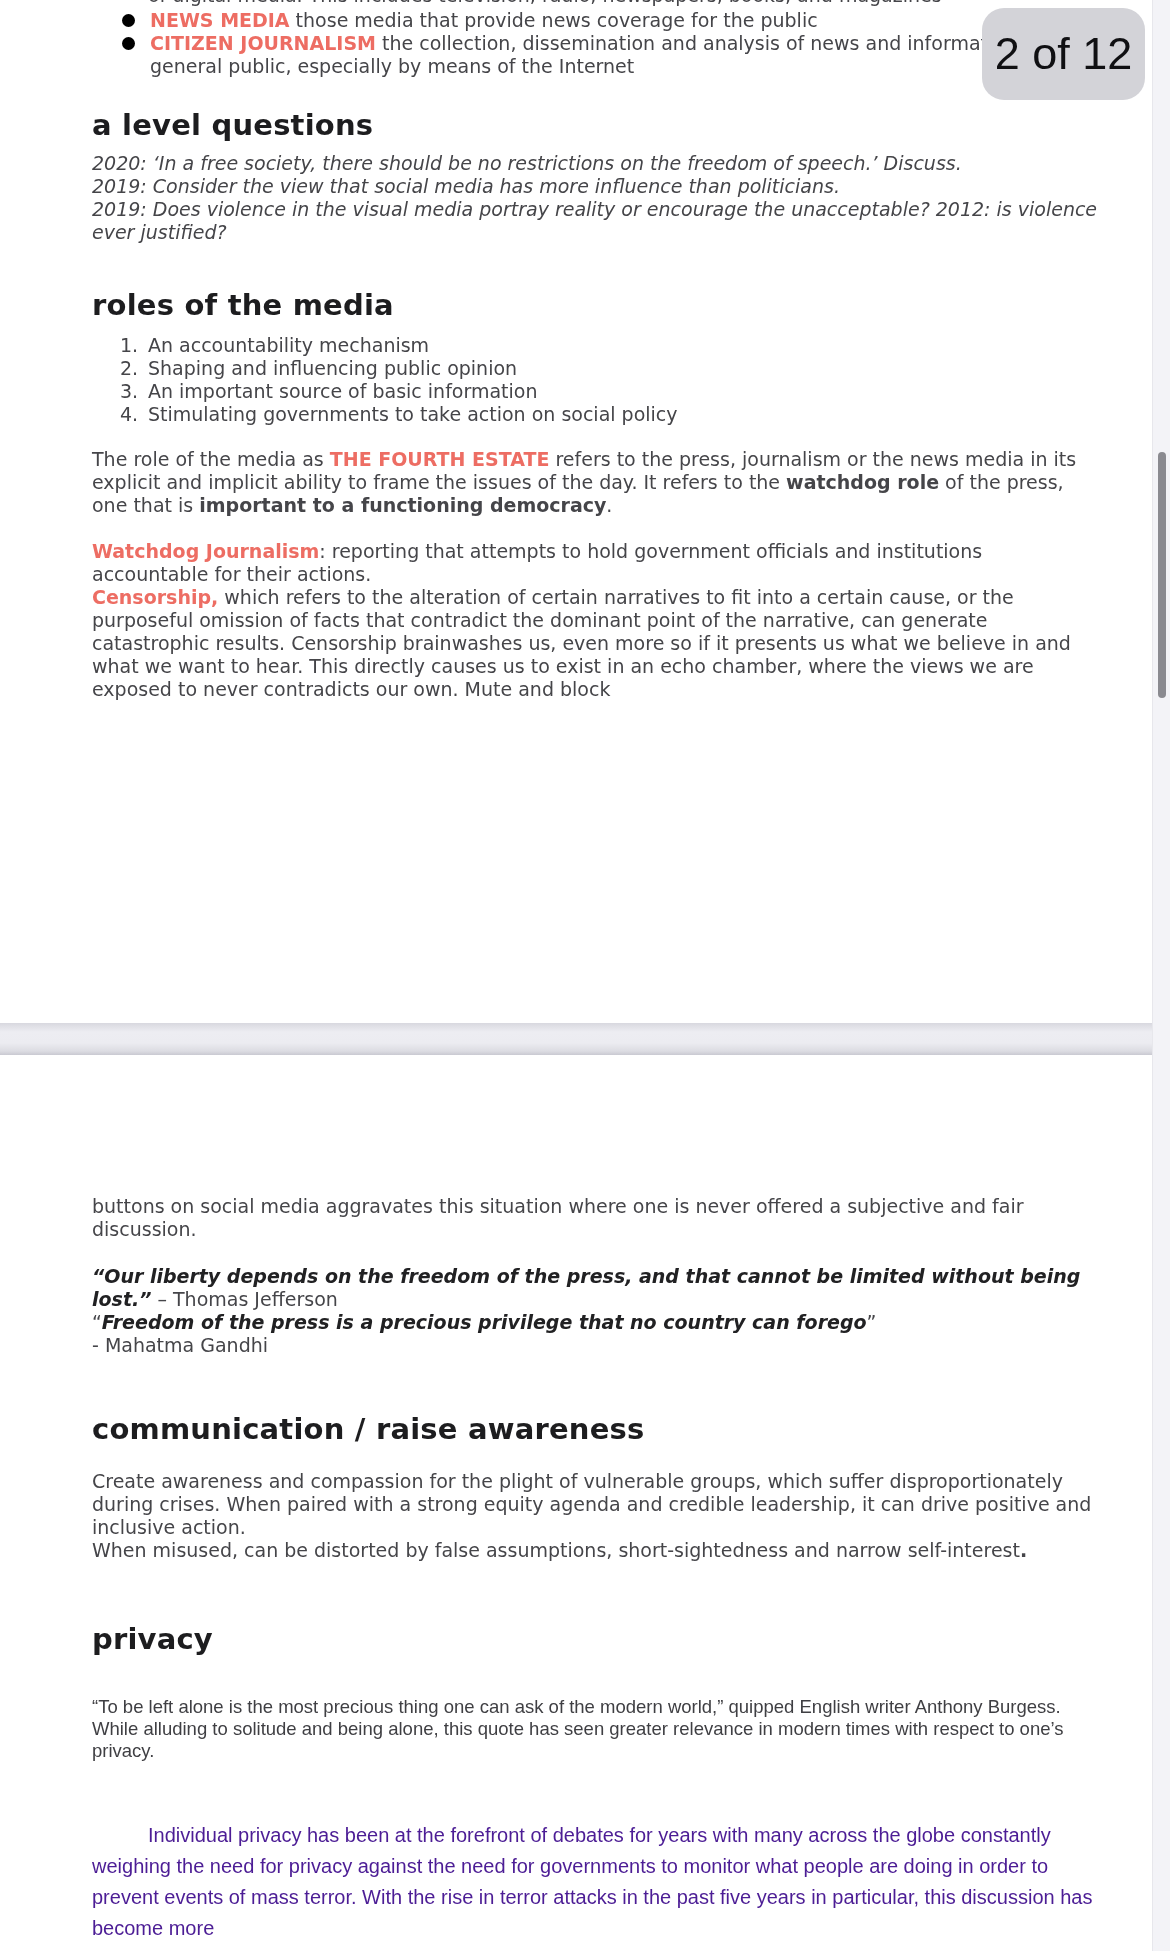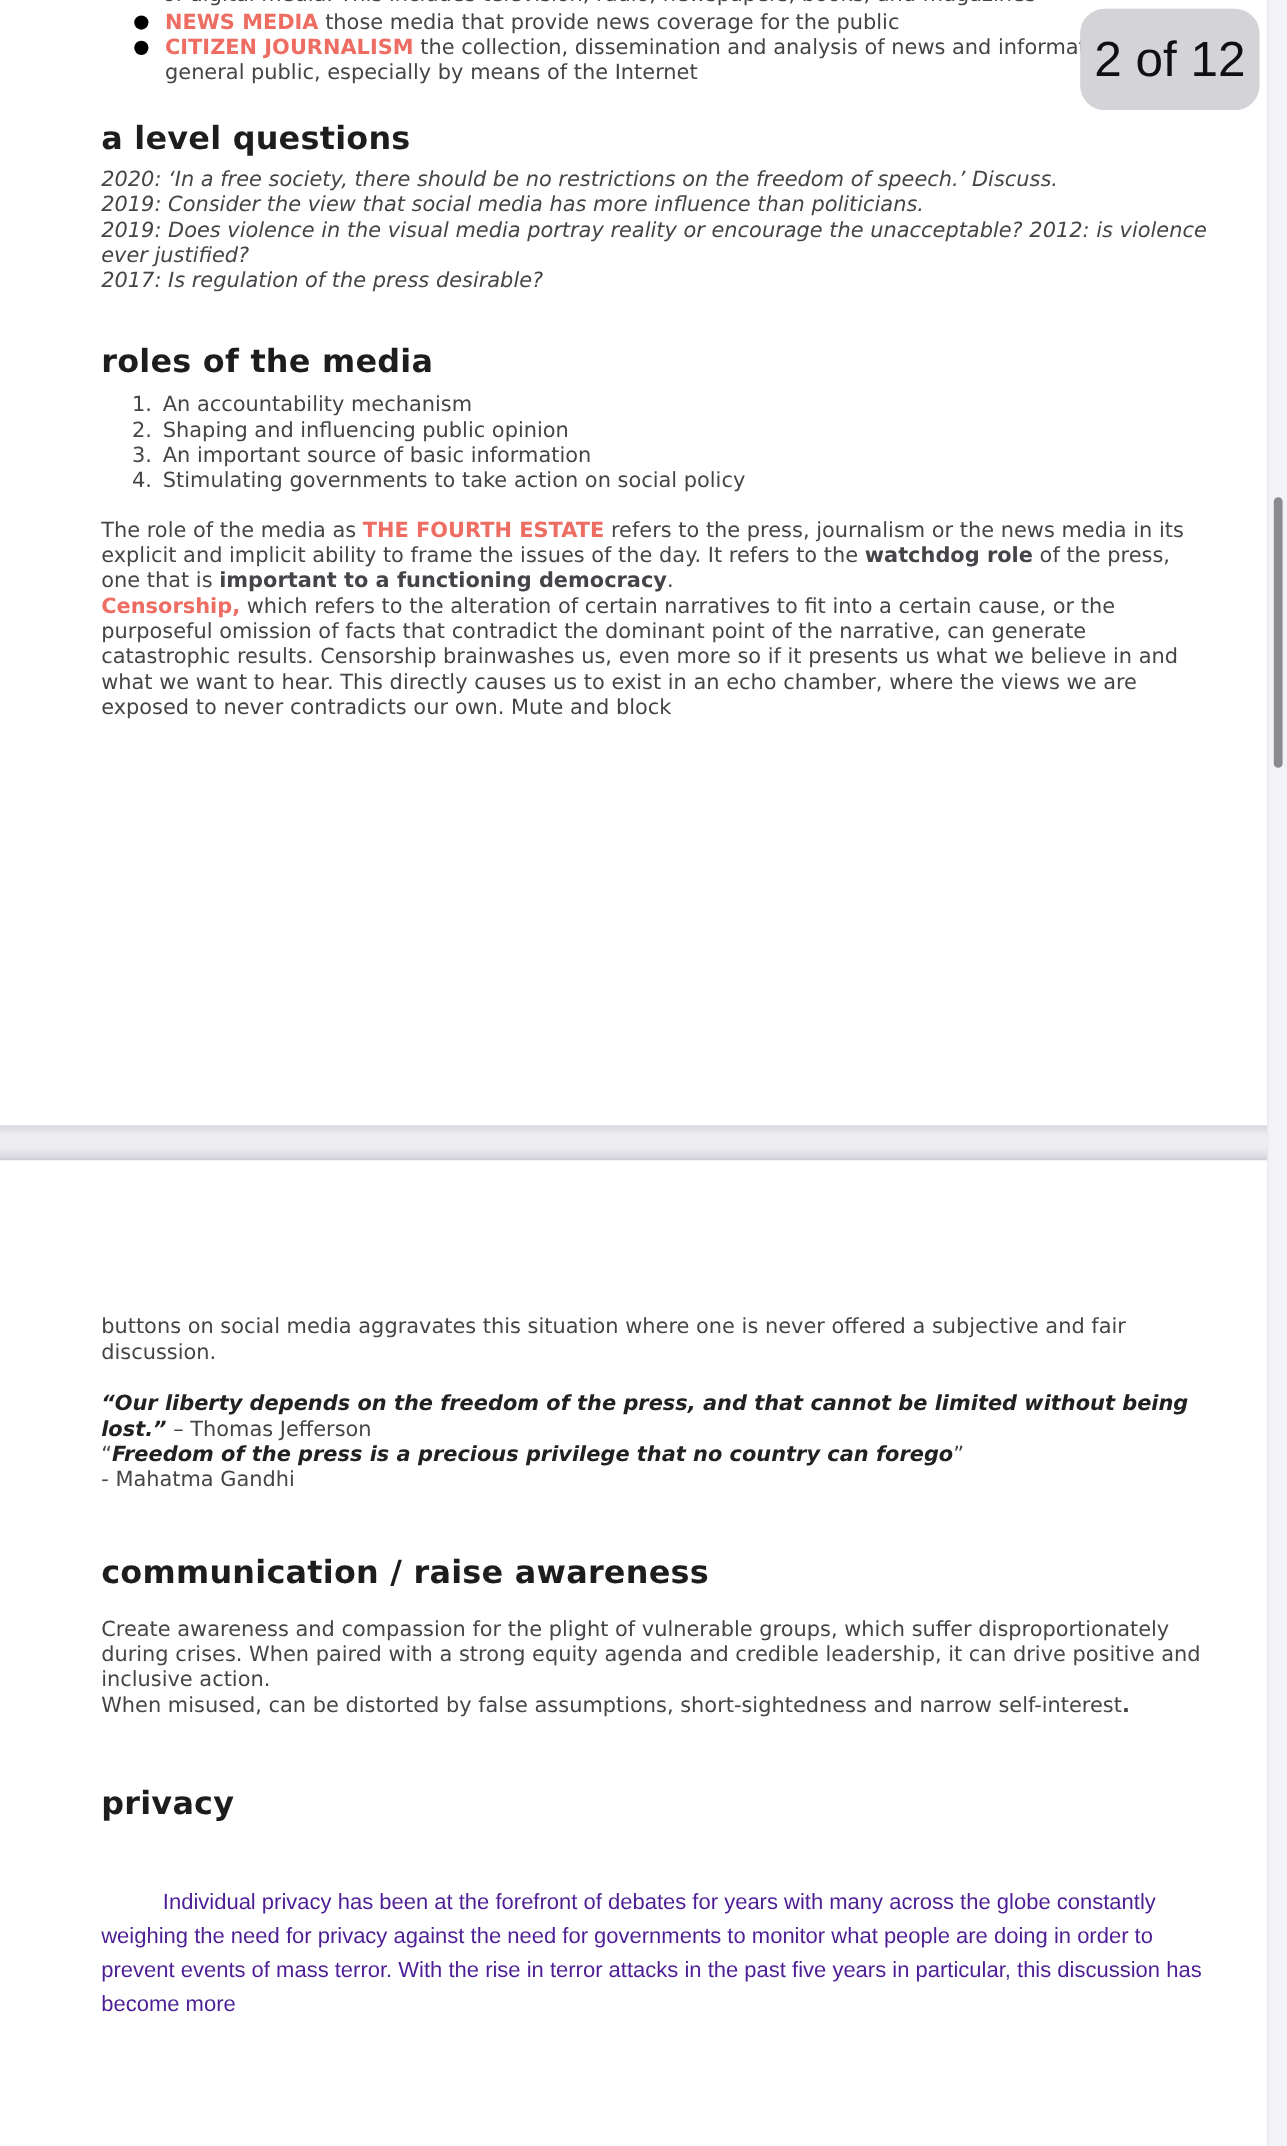--- a/index.html
+++ b/index.html
@@ -69,21 +69,20 @@
           <p class="body"><span class="red">CITIZEN JOURNALISM</span><span> the collection, dissemination and analysis of news and information by the general public, especially by means of the Internet</span></p>
         </div>
       </div>
 
       <h2 class="h-alevel">a level questions</h2>
 
       <div class="body qblock">
         <div>2020: ‘In a free society, there should be no restrictions on the freedom of speech.’ Discuss.</div>
         <div>2019: Consider the view that social media has more influence than politicians.</div>
         <div>2019:  Does violence in the visual media portray reality or encourage the unacceptable? 2012: is violence ever justified?</div>
-        <div>2017: Is regulation of the press desirable?</div>
       </div>
 
       <h2 class="h-roles">roles of the media</h2>
 
       <div class="olist body">
         <div class="oli">
             <span class="num">1.</span>
             <span>An accountability mechanism</span>
           </div>
         <div class="oli">
@@ -95,20 +94,21 @@
             <span>An important source of basic information</span>
           </div>
         <div class="oli">
             <span class="num">4.</span>
             <span>Stimulating governments to take action on social policy</span>
           </div>
       </div>
 
       <p class="body mt"><span>The role of the media as </span><span class="red">THE FOURTH ESTATE</span><span> refers to the press, journalism or the news media in its explicit and implicit ability to frame the issues of the day. It refers to the </span><span class="b">watchdog role</span><span> of the press, one that is </span><span class="b">important to a functioning democracy</span><span>.</span></p>
 
+      <p class="body mt2"><span class="red">Watchdog Journalism</span><span>: reporting that attempts to hold government officials and institutions accountable for their actions.</span></p>
 
       <p class="body"><span class="red">Censorship,</span><span> which refers to the alteration of certain narratives to fit into a certain cause, or the purposeful omission of facts that contradict the dominant point of the narrative, can generate catastrophic results. Censorship brainwashes us, even more so if it presents us what we believe in and what we want to hear. This directly causes us to exist in an echo chamber, where the views we are exposed to never contradicts our own. Mute and block</span></p>
     </div>
   </section>
 
   <div class="page-gap"></div>
 
   <section class="page page2">
     <div class="content">
       <p class="body p2-first">buttons on social media aggravates this situation where one is never offered a subjective and fair discussion.</p>
@@ -121,20 +121,21 @@
 
       <h2 class="h-comm">communication / raise awareness</h2>
 
       <div class="body commpara">
         <div>Create awareness and compassion for the plight of vulnerable groups, which suffer disproportionately during crises. When paired with a strong equity agenda and credible leadership, it can drive positive and inclusive action.</div>
         <div><span>When misused, can be distorted by false assumptions, short-sightedness and narrow self-interest</span><span class="b">.</span></div>
       </div>
 
       <h2 class="h-priv">privacy</h2>
 
+      <p class="alt burgess">“To be left alone is the most precious thing one can ask of the modern world,” quipped English writer Anthony Burgess. While alluding to solitude and being alone, this quote has seen greater relevance in modern times with respect to one’s privacy.</p>
 
       <p class="alt lastpara">Individual privacy has been at the forefront of debates for years with many across the globe constantly weighing the need for privacy against the need for governments to monitor what people are doing in order to prevent events of mass terror. With the rise in terror attacks in the past five years in particular, this discussion has become more</p>
     </div>
   </section>
 
   <div class="scroll-rail">
     <div class="scroll-thumb"></div>
   </div>
 
   <div class="badge">

